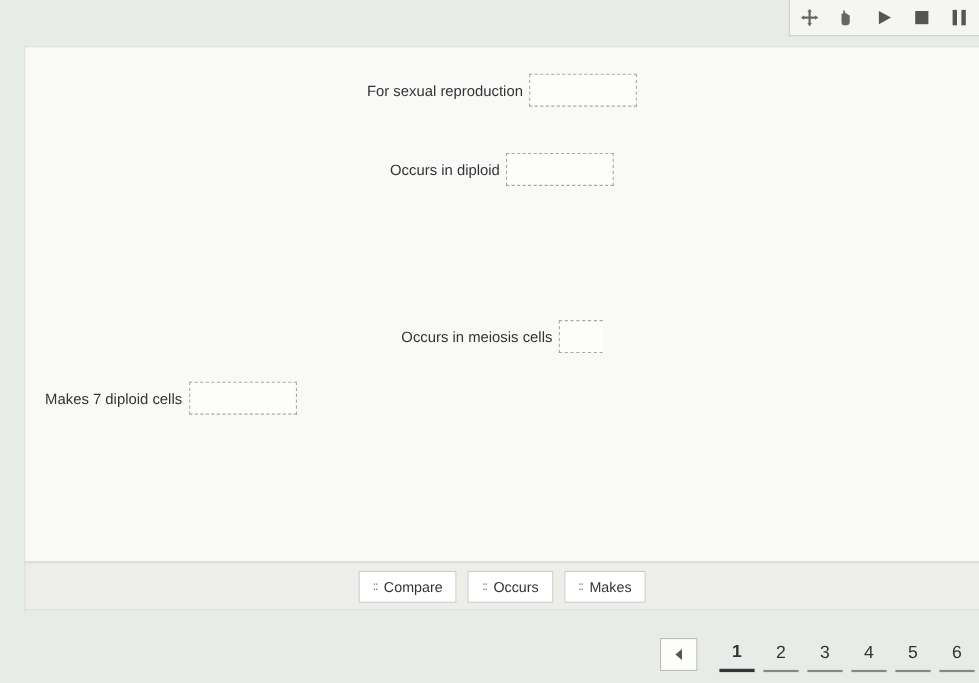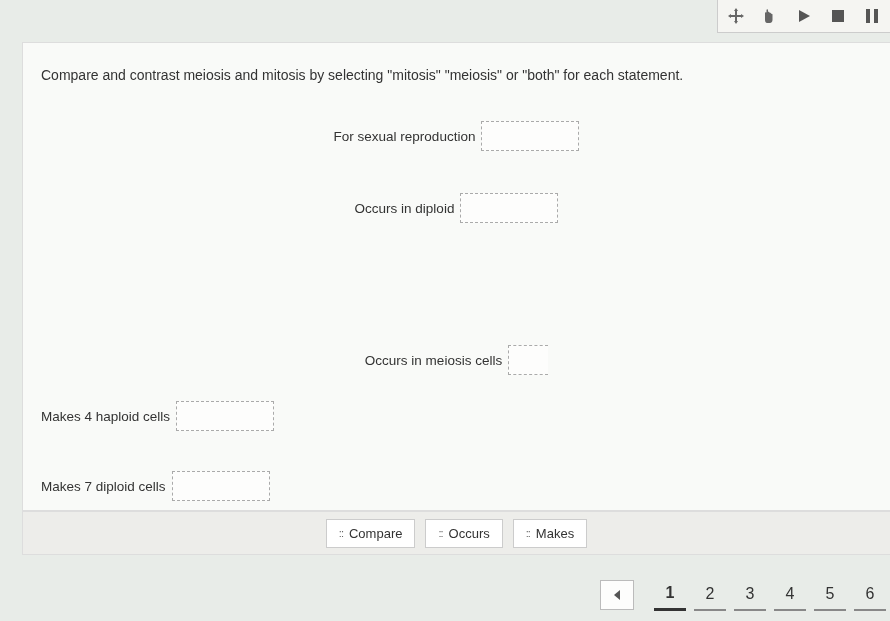--- a/index.html
+++ b/index.html
@@ -174,43 +174,38 @@
   </div>
   <div class="toolbar-btn">
     <svg width="14" height="16" viewBox="0 0 14 16">
         <rect x="1" y="1" width="4" height="14" fill="#555"></rect>
         <rect x="9" y="1" width="4" height="14" fill="#555"></rect>
       </svg>
   </div>
 </div>
 
 <div class="content-panel">
-  <div class="prompt">Compare and contrast meiosis and mitosis by selecting "mitosis" "meiosis" or "both" for each statement.</div>
 
   <div class="row1">
     <div class="item-group">
       <span class="label-text">For sexual reproduction</span>
       <span class="dropzone"></span>
     </div>
     <div class="spacer-right1"></div>
     <div class="item-group">
       <span class="label-text">Occurs in diploid</span>
       <span class="dropzone"></span>
     </div>
     <div class="spacer-right2"></div>
     <div class="item-group">
       <span class="label-text">Occurs in meiosis cells</span>
       <span class="dropzone" style="width:40px;border-right:none;"></span>
     </div>
   </div>
 
-  <div class="row-single">
-    <span class="label-text">Makes 4 haploid cells</span>
-    <span class="dropzone"></span>
-  </div>
 
   <div class="row-single">
     <span class="label-text">Makes 7 diploid cells</span>
     <span class="dropzone"></span>
   </div>
 </div>
 
 <div class="answer-bar">
   <div class="chip">
     <span class="grip">::</span>

